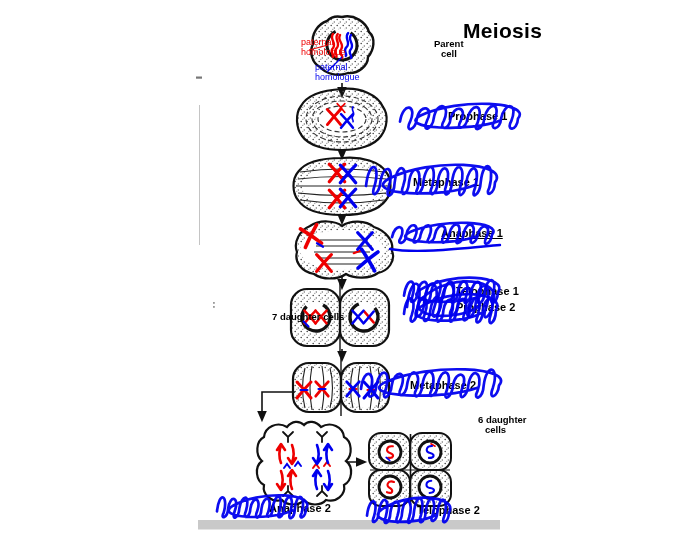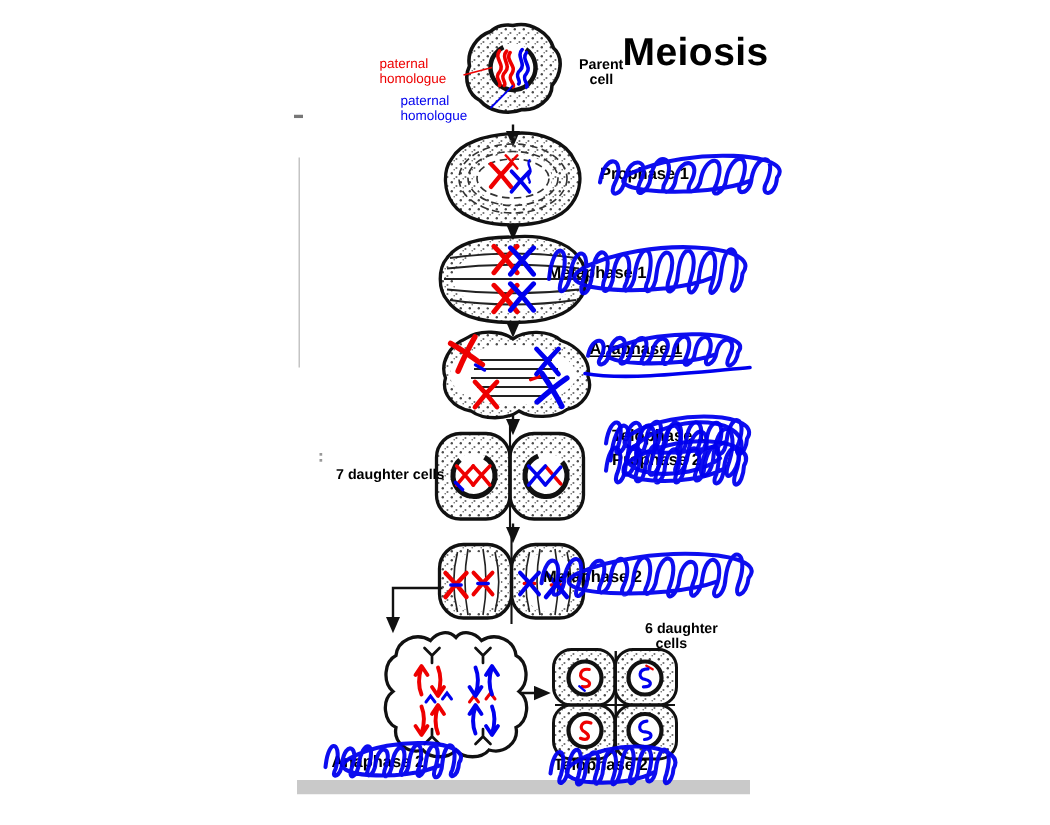--- a/index.html
+++ b/index.html
@@ -1,21 +1,21 @@
 <!DOCTYPE html>
 <html><head>
 <meta charset="utf-8">
 <style>
   html,body{margin:0;padding:0;background:#fff;}
   .screen{position:relative;width:700px;height:550px;background:#ffffff;overflow:hidden;
           font-family:"Liberation Sans",sans-serif;}
   .layer{position:absolute;left:0;top:0;width:700px;height:550px;}
   svg.layer{pointer-events:none;}
-  .txt{position:absolute;white-space:nowrap;color:#000;z-index:2;}
-  .title{font-size:26px;font-weight:bold;letter-spacing:.3px;text-align:right;}
+  .txt{position:absolute;white-space:nowrap;color:#000;z-index:2;margin-left:48px;}
+  .title{font-size:21px;font-weight:bold;letter-spacing:.3px;text-align:right;}
   .mini{font-size:9.5px;font-weight:bold;line-height:10px;}
   .ann{font-size:9px;font-weight:400;line-height:10px;}
   .stage-label{font-size:11px;font-weight:bold;}
   .underline{text-decoration:underline;}
   .art{z-index:1;}
   .scrib{z-index:5;}
   .indent1{padding-left:7px;}
 </style>
 </head>
 <body>

